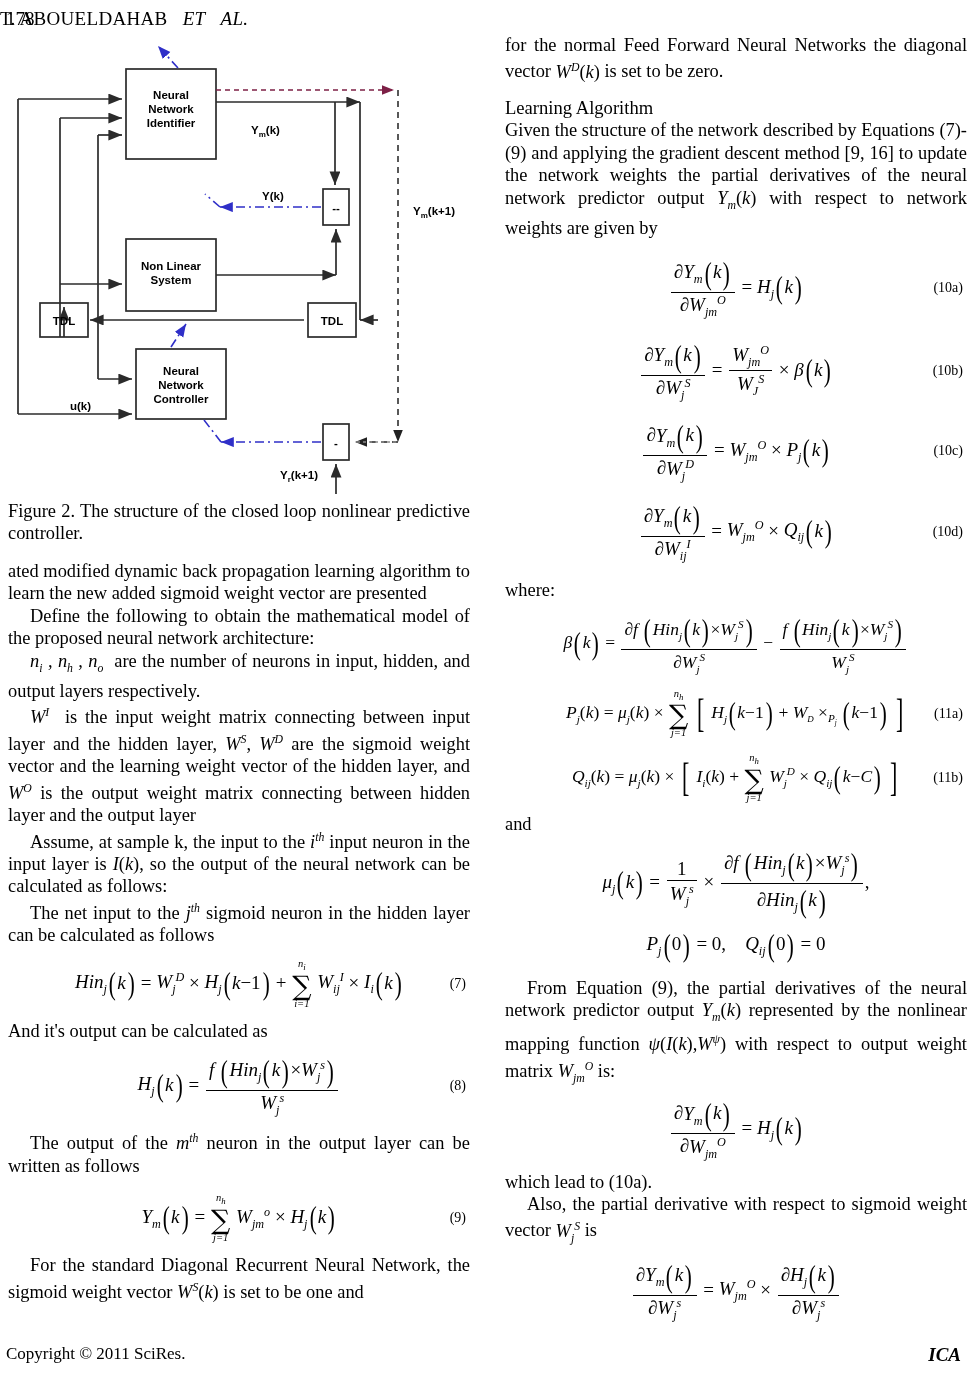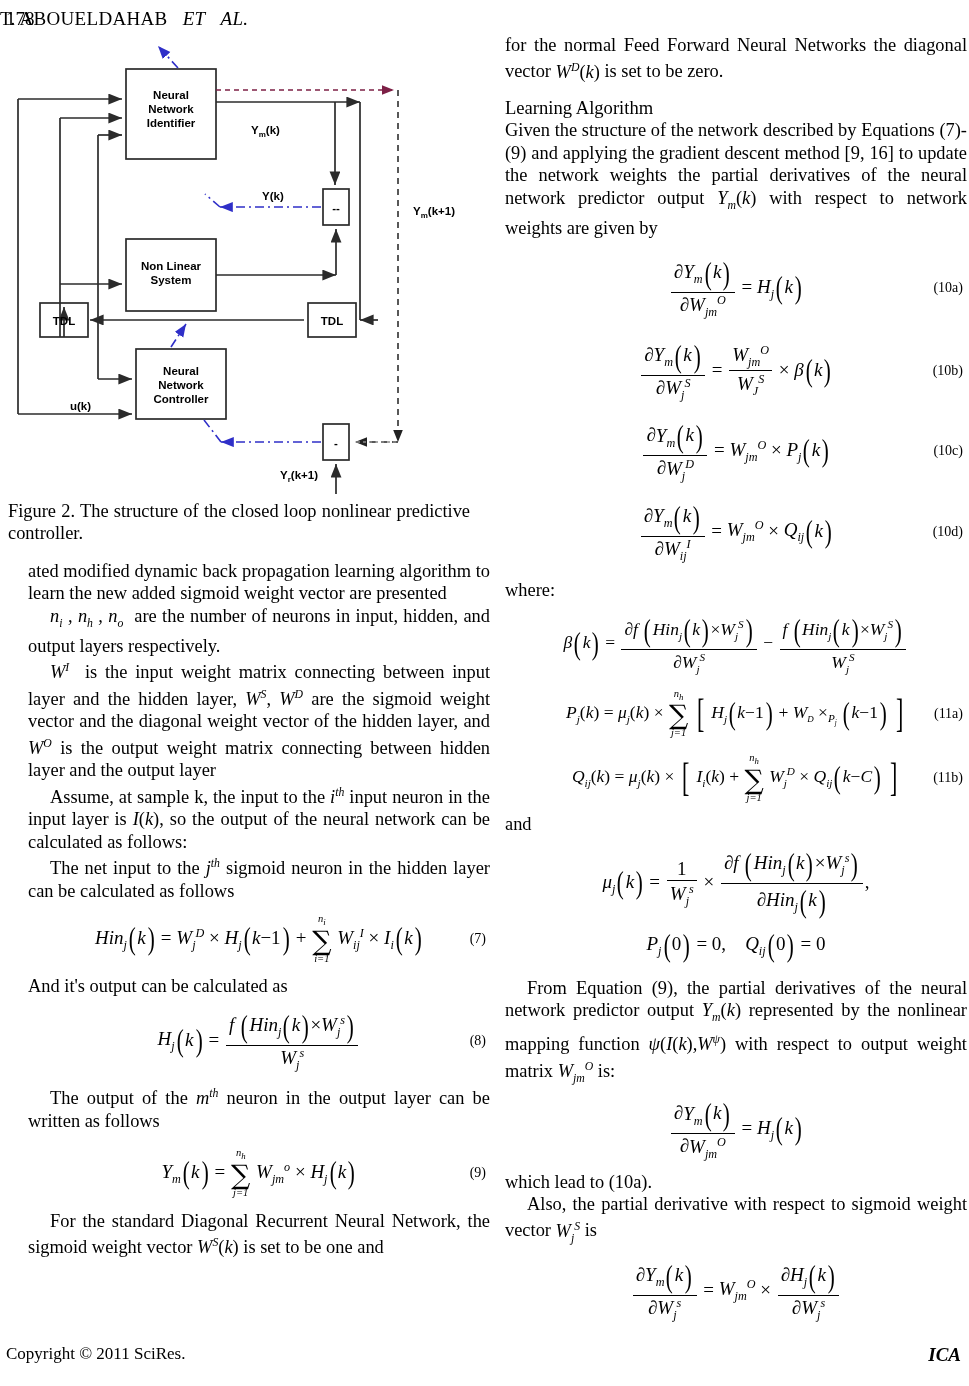--- a/index.html
+++ b/index.html
@@ -45,21 +45,21 @@
     letter-spacing: 0.3px;
   }
   .runtitle .ital { font-style: italic; }
 
   
   .col {
     position: absolute;
     top: 34px;
     width: 462px;
   }
-  .col-left  { left: 8px; margin-left: 20px; }
+  .col-left  { left: 8px; }
   .col-right { left: 505px; }
 
   p.body {
     margin: 0 0 0 0;
     font-size: 18.4px;
     line-height: 22.4px;
     text-align: justify;
     text-justify: inter-word;
     text-indent: 0;
   }
@@ -308,32 +308,33 @@
       </g>
     </svg>
   </div>
 
   <div class="figcap">Figure 2. The structure of the closed loop nonlinear predictive controller.</div>
 
   <div class="col col-left" style="top:560px;">
 
     <p class="body">ated modified dynamic back propagation learning algorithm to learn the new added sigmoid weight vector are presented</p>
 
+    <p class="body ind">Define the following to obtain the mathematical model of the proposed neural network architecture:</p>
 
     <p class="body ind">
       <span class="m">n<sub>i</sub> , n<sub>h</sub> , n<sub>o</sub></span>
       &nbsp;<span>are the number of neurons in input, hidden, and output layers respectively.</span>
     </p>
 
     <p class="body ind">
       <span class="m">W<sup>I</sup></span>&nbsp;
       <span>is the input weight matrix connecting between input layer and the hidden layer,</span>
       <span class="m">W<sup>S</sup></span>,
       <span class="m">W<sup>D</sup></span>
-      <span>are the sigmoid weight vector and the diagonal weight vector of the hidden layer, and</span>
+      <span>are the sigmoid weight vector and the learning weight vector of the hidden layer, and</span>
       <span class="m">W<sup>O</sup></span>
       <span>is the output weight matrix connecting between hidden layer and the output layer</span>
     </p>
 
     <p class="body ind">
       <span>Assume, at sample k, the input to the</span>
       <span class="m">i<sup>th</sup></span>
       <span>input neuron in the input layer is</span>
       <span class="m">I<span class="paren">(</span>k<span class="paren">)</span></span><span>, so the output of the neural network can be calculated as follows:</span>
     </p>

